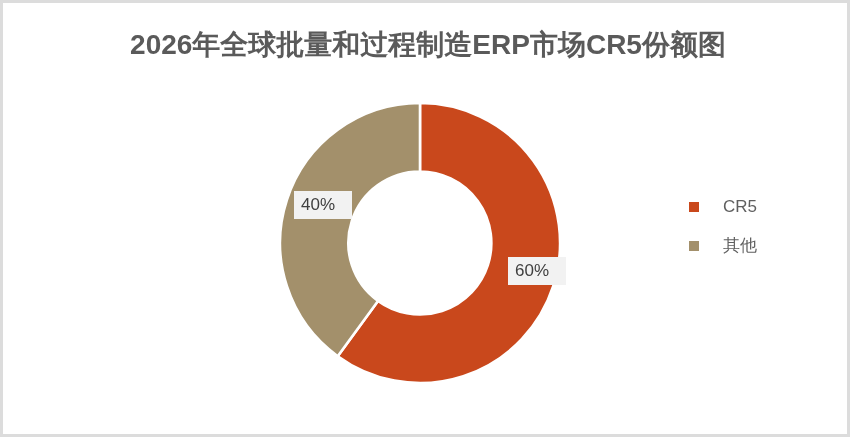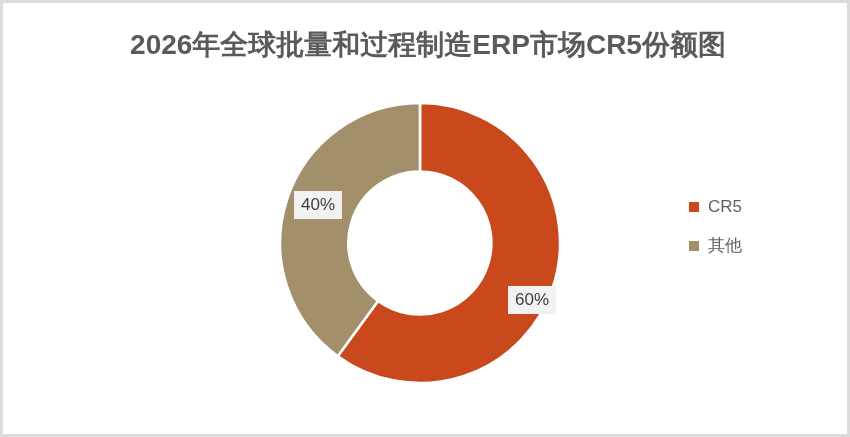--- a/index.html
+++ b/index.html
@@ -52,21 +52,21 @@
     height: 282px;
   }
 
   
   .data-label {
     position: absolute;
     background: #f2f2f2;
     color: #404040;
     font-size: 17px;
     line-height: 17px;
-    padding: 5px 7px 6px 7px;
+    padding: 5px 17px 6px 7px;
     white-space: nowrap;
     font-family: "Liberation Sans", "DejaVu Sans", sans-serif;
   }
   #label-cr5 {
     left: 505px;
     top: 254px;
   }
   #label-other {
     left: 291px;
     top: 188px;
@@ -77,21 +77,21 @@
     position: absolute;
     left: 686px;
     top: 194px;
     display: flex;
     flex-direction: column;
     gap: 19px;
   }
   .legend-item {
     display: flex;
     align-items: center;
-    gap: 9px;
+    gap: 24px;
     height: 20px;
   }
   .legend-swatch {
     width: 10px;
     height: 10px;
     flex: 0 0 10px;
     display: block;
   }
   .legend-label {
     font-size: 17px;
@@ -118,21 +118,21 @@
                Z" fill="#C9481C" stroke="#FFFFFF" stroke-width="2.6" stroke-linejoin="round"></path>
 
       <path id="slice-other" d="M 58.71 254.22
                A 140 140 0 0 1 141 1
                L 141 69.5
                A 71.5 71.5 0 0 0 99.00 198.97
                Z" fill="#A3906B" stroke="#FFFFFF" stroke-width="2.6" stroke-linejoin="round"></path>
     </svg>
   </div>
 
-  <div class="data-label" id="label-cr5" style="background: rgb(242, 242, 242); color: rgb(64, 64, 64); margin-top: 29px;">60%</div>
+  <div class="data-label" id="label-cr5" style="background: rgb(242, 242, 242); color: rgb(64, 64, 64);">60%</div>
 
   <div class="data-label" id="label-other" style="background: rgb(242, 242, 242); color: rgb(64, 64, 64);">40%</div>
 
   <div id="legend">
 
     <div class="legend-item">
       <span class="legend-swatch" style="background: rgb(201, 72, 28);"></span>
       <span class="legend-label">CR5</span>
     </div>
 

